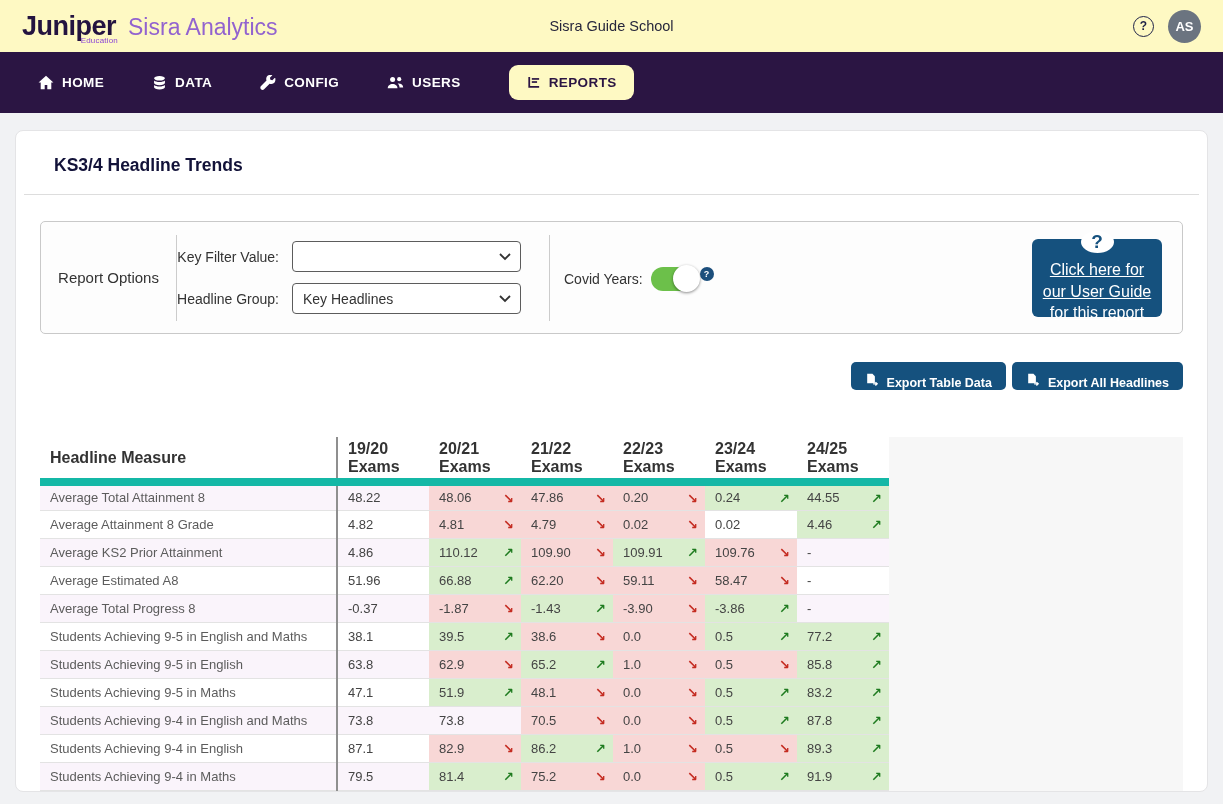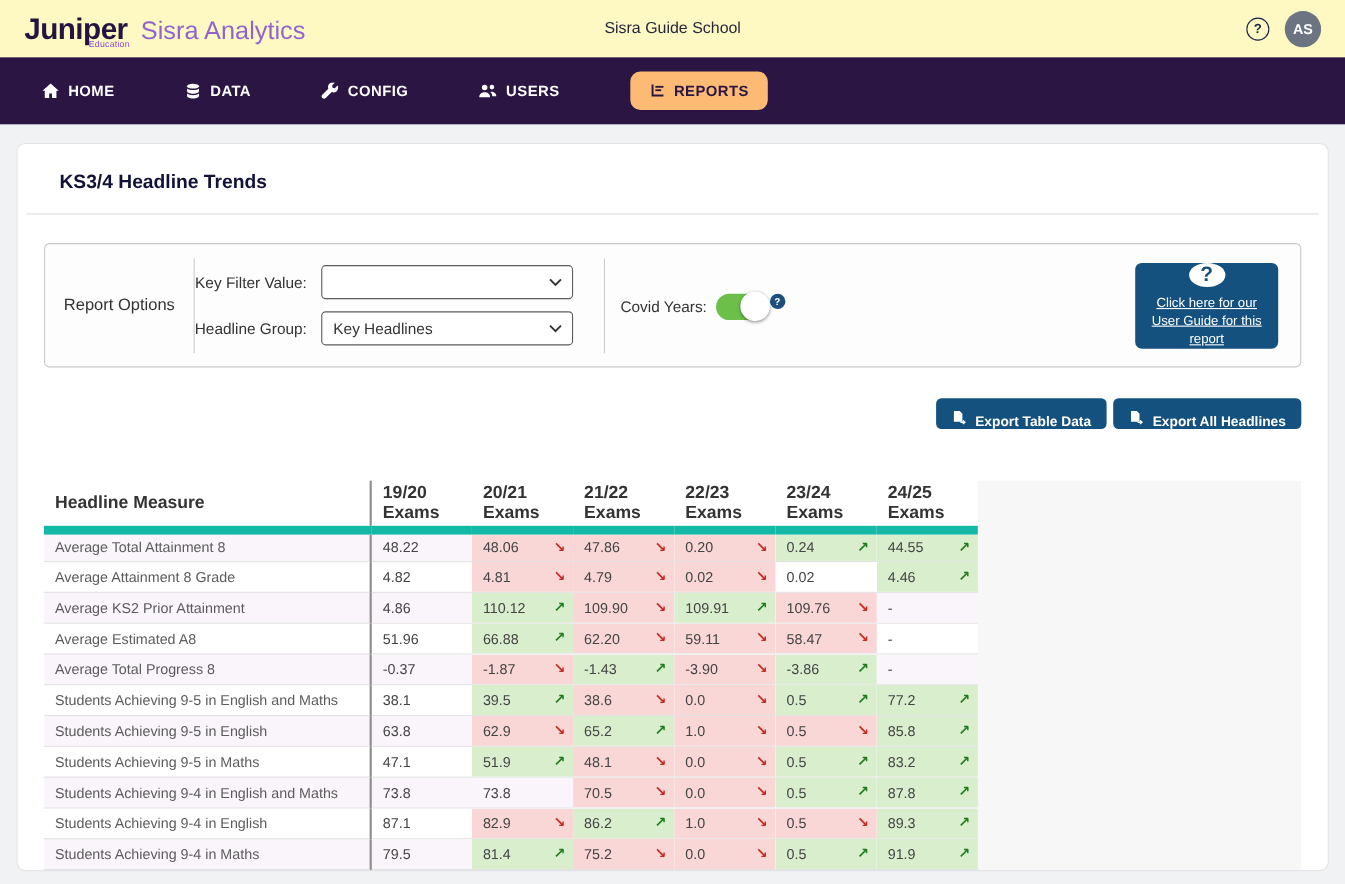--- a/index.html
+++ b/index.html
@@ -25,25 +25,25 @@
   .header-right{margin-left:auto;display:flex;align-items:center;gap:14px;}
   .help-circle{width:21px;height:21px;border:1.8px solid #1e2248;border-radius:50%;
                display:flex;align-items:center;justify-content:center;cursor:pointer;}
   .help-circle::before{content:"?";font-size:12px;font-weight:bold;color:#1e2248;}
   .avatar{width:33px;height:33px;border-radius:50%;background:#6b7480;color:#fff;
           display:flex;align-items:center;justify-content:center;font-size:13px;
           font-weight:bold;cursor:pointer;}
 
   
   .navbar{height:61px;background:var(--nav-purple);display:flex;align-items:center;
-          padding:0 0 0 38px;gap:64px;}
+          padding:0 0 0 38px;gap:48px;}
   .nav-item{display:flex;align-items:center;gap:8px;color:#fff;font-size:13.5px;
             font-weight:bold;letter-spacing:.4px;cursor:pointer;}
   .nav-item svg{display:block}
-  .nav-item.active{background:#fdba74;color:var(--nav-purple);border-radius:9px;
+  .nav-item.active{background:#fef9c3;color:var(--nav-purple);border-radius:9px;
                    padding:10px 17px;}
 
   
   .page-wrap{padding:17px 15px 0;}
   .content-card{background:#fff;border:1px solid #e4e4e6;border-radius:8px;
                 height:662px;padding:0 24px;}
   .page-title{padding:24px 14px 0;font-size:17.5px;font-weight:bold;color:#121239;}
   .title-rule{border:none;border-top:1px solid #ddd;margin:18px -16px 0;}
 
   
@@ -66,21 +66,21 @@
                border-radius:50%;box-shadow:0 1px 3px rgba(0,0,0,.45);}
   .covid-help{width:14px;height:14px;border-radius:50%;background:#1c4f7c;margin-left:3px;
               display:flex;align-items:center;justify-content:center;cursor:pointer;}
   .covid-help::before{content:"?";color:#fff;font-size:9px;font-weight:bold;}
   .user-guide{margin-left:auto;margin-right:20px;width:130px;height:78px;border-radius:6px;
               background:var(--button-blue);display:flex;flex-direction:column;align-items:center;
               justify-content:center;cursor:pointer;padding:6px;}
   .ug-circle{width:33px;height:33px;border-radius:50%;background:#fff;display:flex;
              align-items:center;justify-content:center;margin-bottom:6px;}
   .ug-circle::before{content:"?";color:var(--button-blue);font-size:19px;font-weight:bold;}
-  .ug-text{color:#fff;font-size:12px;text-align:center;text-decoration:underline;line-height:1.35;}
+  .ug-text{color:#fff;font-size:16px;text-align:center;text-decoration:underline;line-height:1.35;}
 
   
   .export-row{display:flex;justify-content:flex-end;gap:6px;margin-top:28px;}
   .export-btn{background:var(--button-blue);color:#fff;border:none;border-radius:5px;
               height:28px;padding:0 14px;font-size:12.5px;font-weight:bold;
               font-family:inherit;display:flex;align-items:flex-end;gap:8px;cursor:pointer;}
 
   
   .table-zone{margin-top:47px;display:flex;align-items:stretch;}
   table.headline{border-collapse:collapse;table-layout:fixed;width:849px;}

